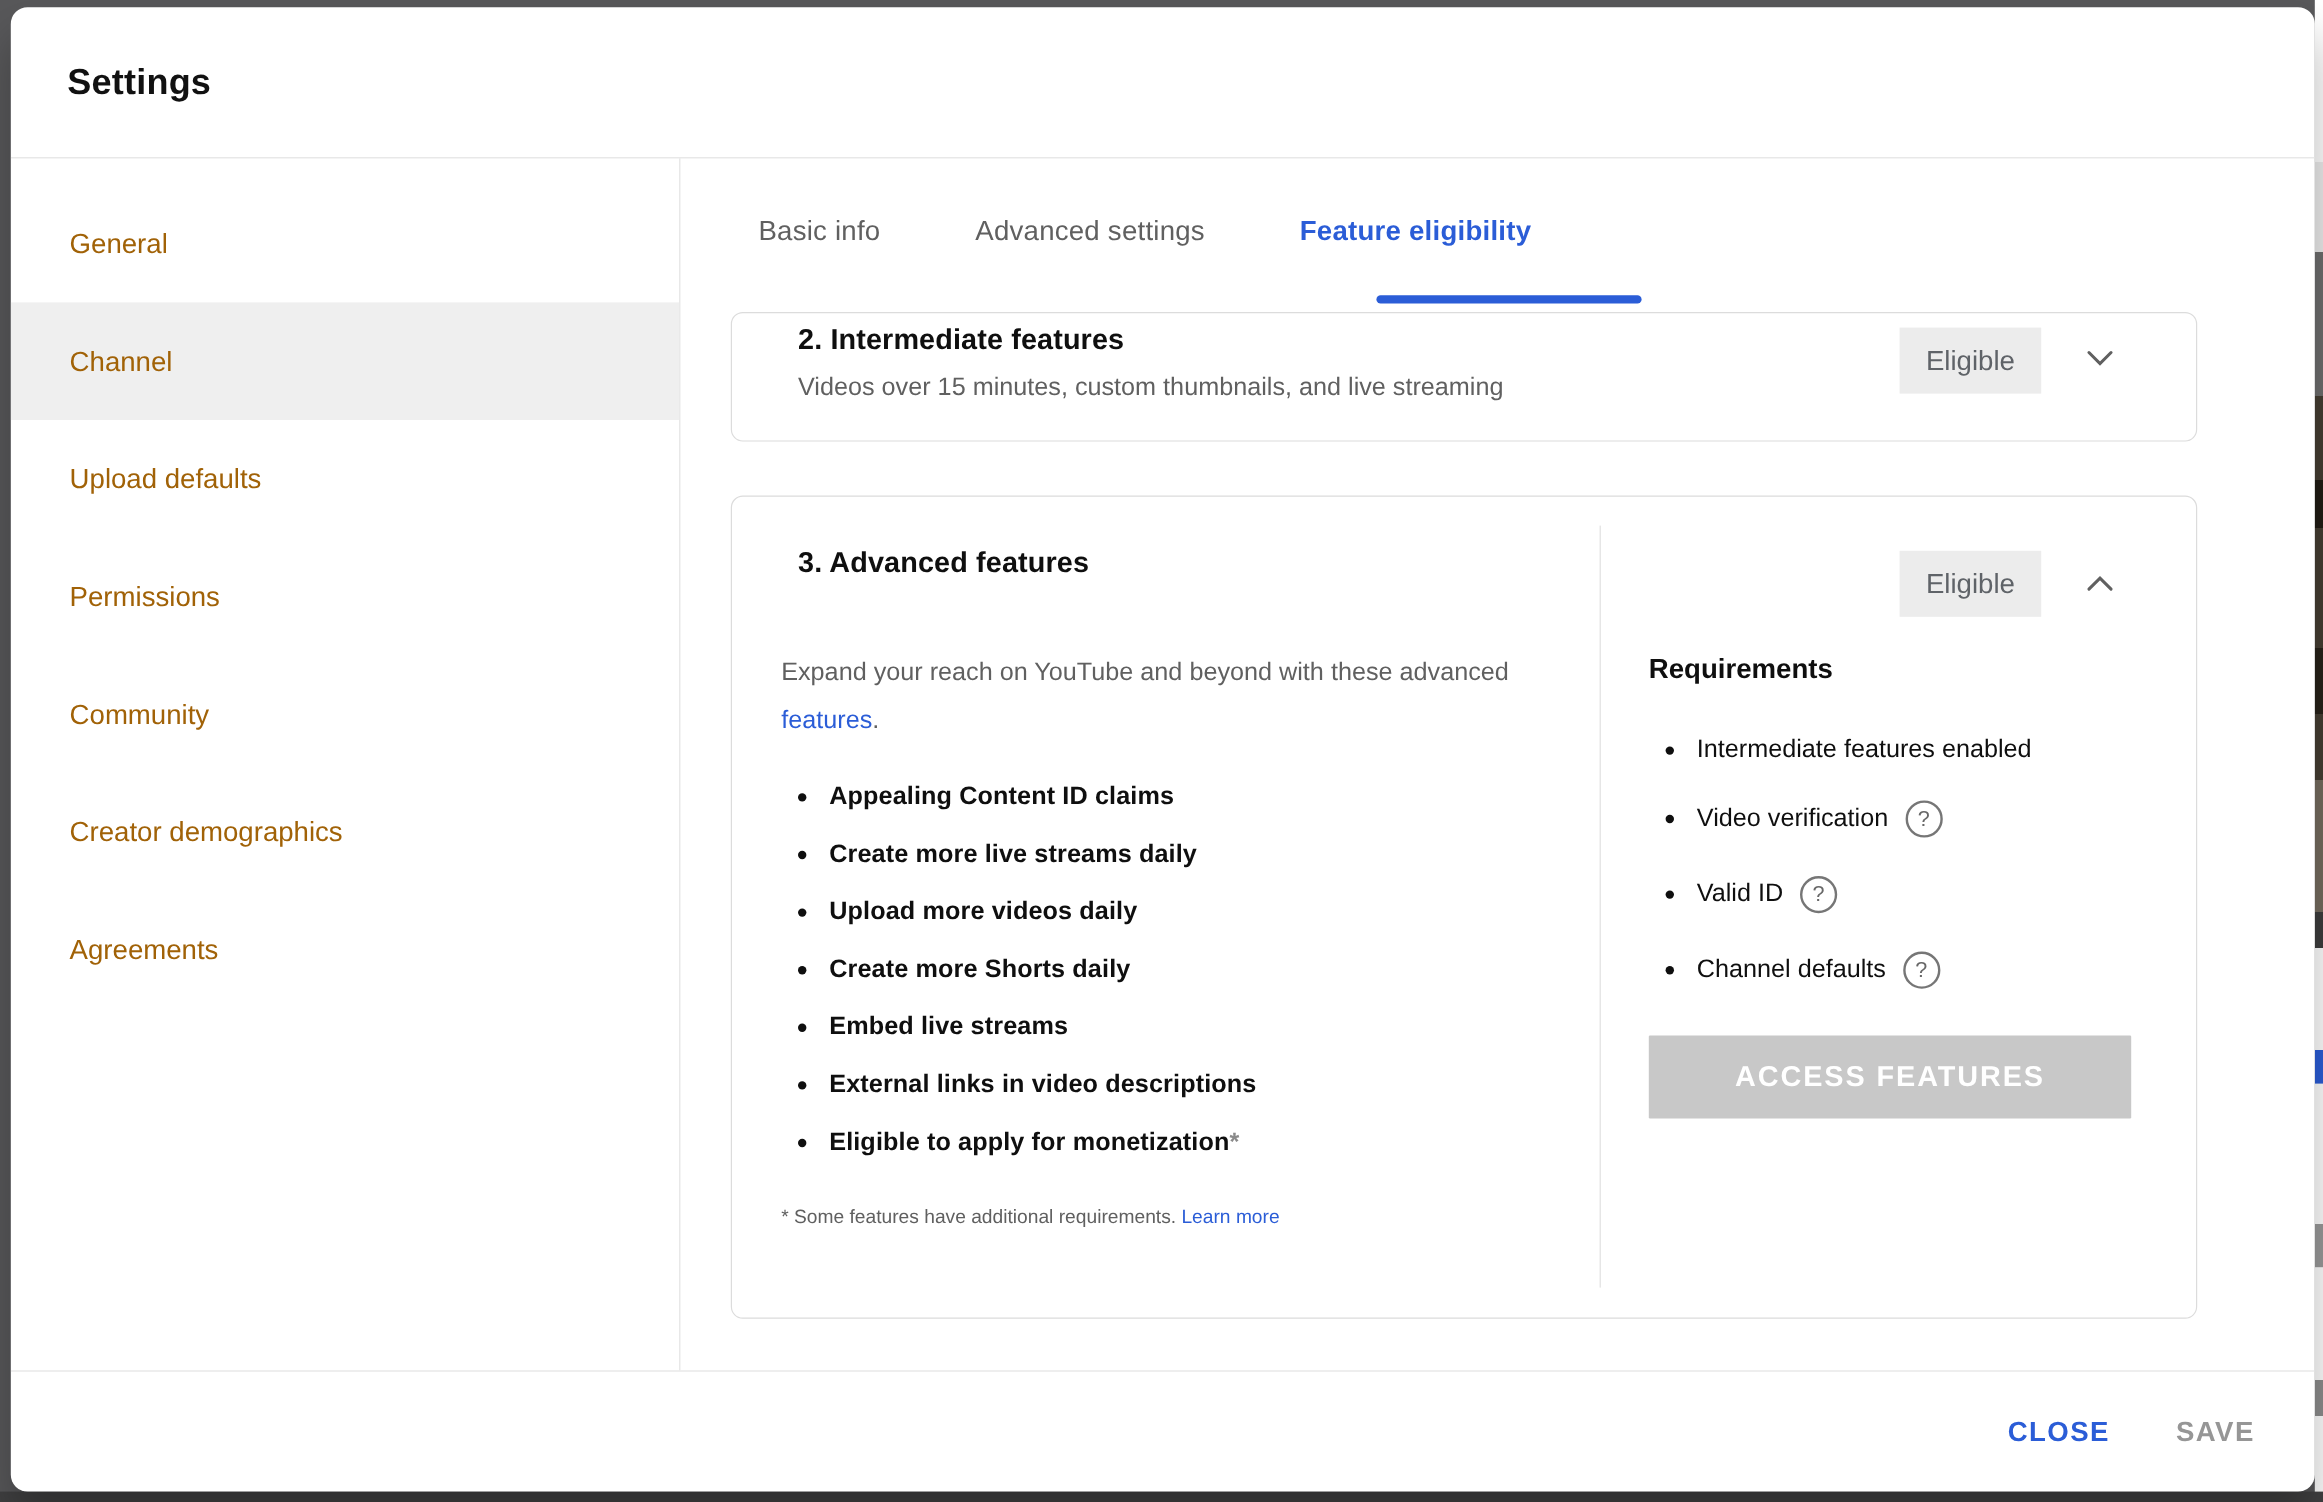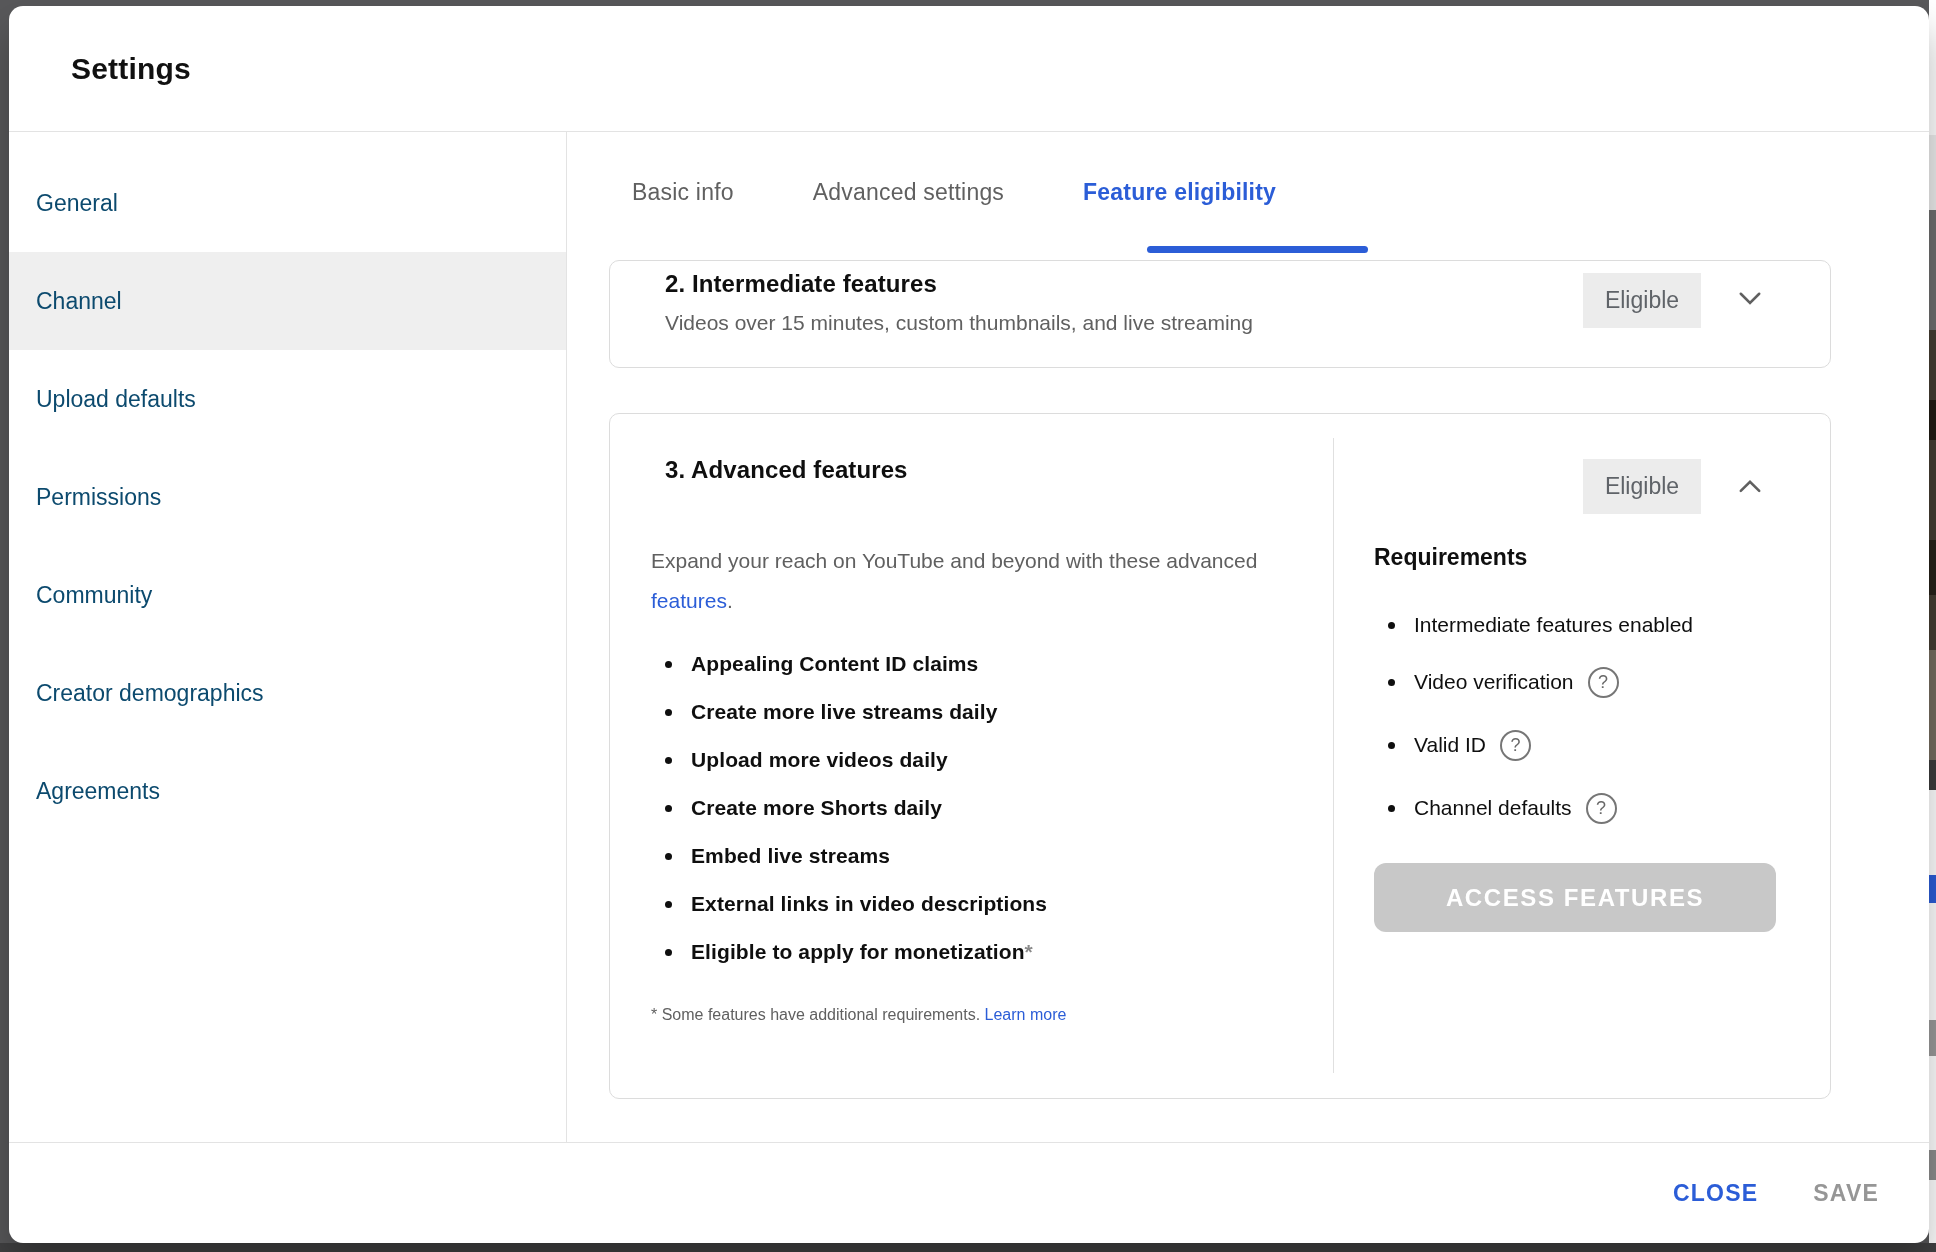--- a/index.html
+++ b/index.html
@@ -18,29 +18,29 @@
 
   
   .dialog {
     position:absolute; left:9px; top:6px; width:1920px; height:1237px;
     background:#fff; border-radius:14px; overflow:hidden;
     box-shadow:0 24px 38px rgba(0,0,0,.28);
     display:flex; flex-direction:column;
   }
 
   .dlg-header { height:126px; flex:0 0 126px; border-bottom:1px solid #e3e3e3; display:flex; align-items:center; }
-  .dlg-title { font-size:30px; font-weight:600; color:#111; padding-left:62px; letter-spacing:.2px; }
+  .dlg-title { font-size:30px; font-weight:600; color:#111; padding-left:47px; letter-spacing:.2px; }
 
   .dlg-body { flex:1 1 auto; display:flex; min-height:0; }
 
   
   .sidebar { width:558px; flex:0 0 558px; border-right:1px solid #e3e3e3; padding-top:22px; }
   .side-item {
-    height:98px; display:flex; align-items:center; padding-left:27px;
-    font-size:23px; color:#0c4a6e; cursor:pointer;
+    height:98px; display:flex; align-items:center; padding-left:49px;
+    font-size:23px; color:#a16207; cursor:pointer;
   }
   .side-item.active { background:#efefef; }
 
   
   .content { flex:1 1 auto; position:relative; }
 
   .tabs-row { position:absolute; left:0; top:0; right:0; height:121px; display:flex; align-items:center; padding-left:65px; gap:79px; }
   .tab { font-size:23px; color:#606060; cursor:pointer; letter-spacing:.2px; }
   .tab.active { color:#2b5dd7; font-weight:600; }
   .tab-underline { position:absolute; left:580px; top:114px; width:221px; height:7px; border-radius:4px; background:#2b5dd7; }
@@ -108,21 +108,21 @@
     border-radius:50%; background:#0f0f0f;
   }
   .q-icon {
     width:31px; height:31px; border:2px solid #767676; border-radius:50%;
     display:flex; align-items:center; justify-content:center;
     font-size:18px; color:#686868; cursor:pointer; flex:0 0 31px;
   }
 
   .access-btn {
     margin-top:33px; width:402px; height:69px; background:#c8c8c8; border:none;
-    border-radius:12px; color:#fff; font-family:"Liberation Sans",sans-serif;
+    border-radius:1px; color:#fff; font-family:"Liberation Sans",sans-serif;
     font-size:24px; font-weight:600; letter-spacing:1.6px; cursor:default;
   }
 
   
   .dlg-footer {
     flex:0 0 101px; border-top:1px solid #e3e3e3;
     display:flex; align-items:center; justify-content:flex-end; gap:55px; padding-right:50px;padding-left:36px;
   }
   .footer-btn {
     background:none; border:none; font-family:"Liberation Sans",sans-serif;

